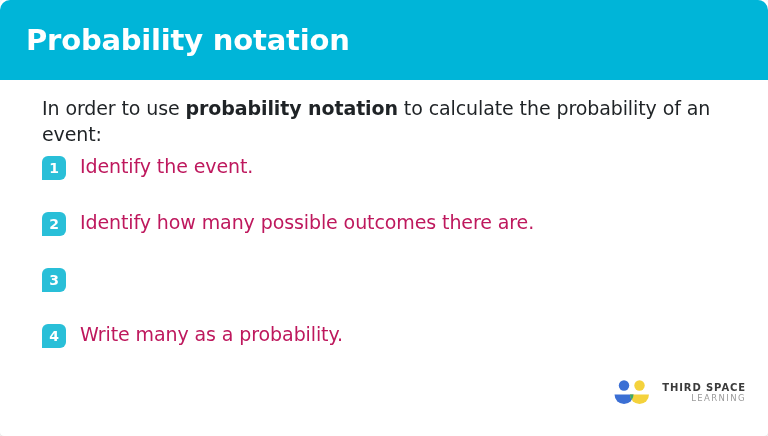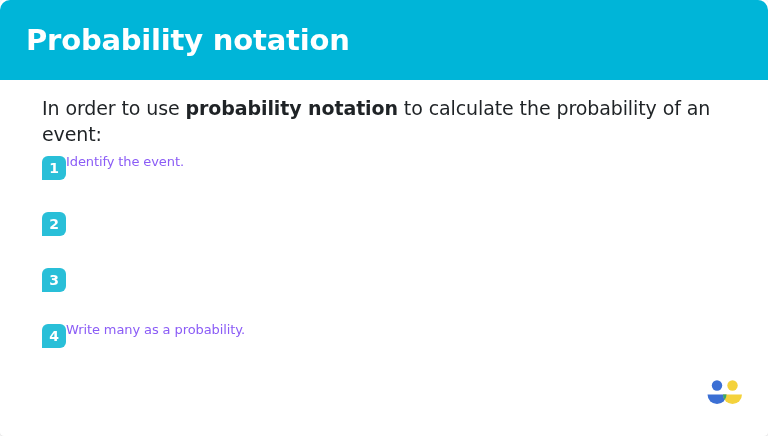--- a/index.html
+++ b/index.html
@@ -85,24 +85,24 @@
     color: #ffffff;
     font-size: 14px;
     font-weight: bold;
     display: flex;
     align-items: center;
     justify-content: center;
     border-radius: 6px 6px 6px 0;
     line-height: 1;
   }
   .step-text {
-    color: #8b5cf6;
-    font-size: 13px;
+    color: #be185d;
+    font-size: 19px;
     line-height: 1.45;
-    padding-left: 0;
+    padding-left: 14px;
     letter-spacing: -0.1px;
   }
 
   
   .logo-block {
     position: absolute;
     right: 22px;
     bottom: 28px;
     display: flex;
     align-items: center;
@@ -146,35 +146,40 @@
 
     <p class="intro-line"><span>In order to use </span><span class="intro-strong">probability notation</span><span> to calculate the probability of an event:</span></p>
 
     <ul class="steps-list">
       <li class="step-row">
         <span class="step-badge">1</span>
         <span class="step-text">Identify the event.</span>
       </li>
       <li class="step-row">
         <span class="step-badge">2</span>
+        <span class="step-text">Identify how many possible outcomes there are.</span>
       </li>
       <li class="step-row">
         <span class="step-badge">3</span>
       </li>
       <li class="step-row">
         <span class="step-badge">4</span>
         <span class="step-text">Write many as a probability.</span>
       </li>
     </ul>
 
   </div>
 
   <div class="logo-block">
     <svg class="logo-mark" viewBox="0 0 42 30">
       <circle cx="13" cy="7.5" r="5.2" fill="#3b6fd4"></circle>
       <circle cx="28.5" cy="7.5" r="5.2" fill="#f4d23c"></circle>
       <path d="M3.5 16.5 A9.5 9.5 0 0 0 22.5 16.5 Z" fill="#3b6fd4"></path>
       <path d="M19 16.5 A9.5 9.5 0 0 0 38 16.5 Z" fill="#f4d23c"></path>
       <path d="M19 16.5 L22.5 16.5 A9.6 9.6 0 0 1 20.75 22.1 A9.6 9.6 0 0 1 19 16.5 Z" fill="#3aa86a"></path>
     </svg>
+    <div class="logo-wordmark">
+      <span class="logo-line-1">THIRD SPACE</span>
+      <span class="logo-line-2">LEARNING</span>
+    </div>
   </div>
 
 </div>
 
 </body></html>

